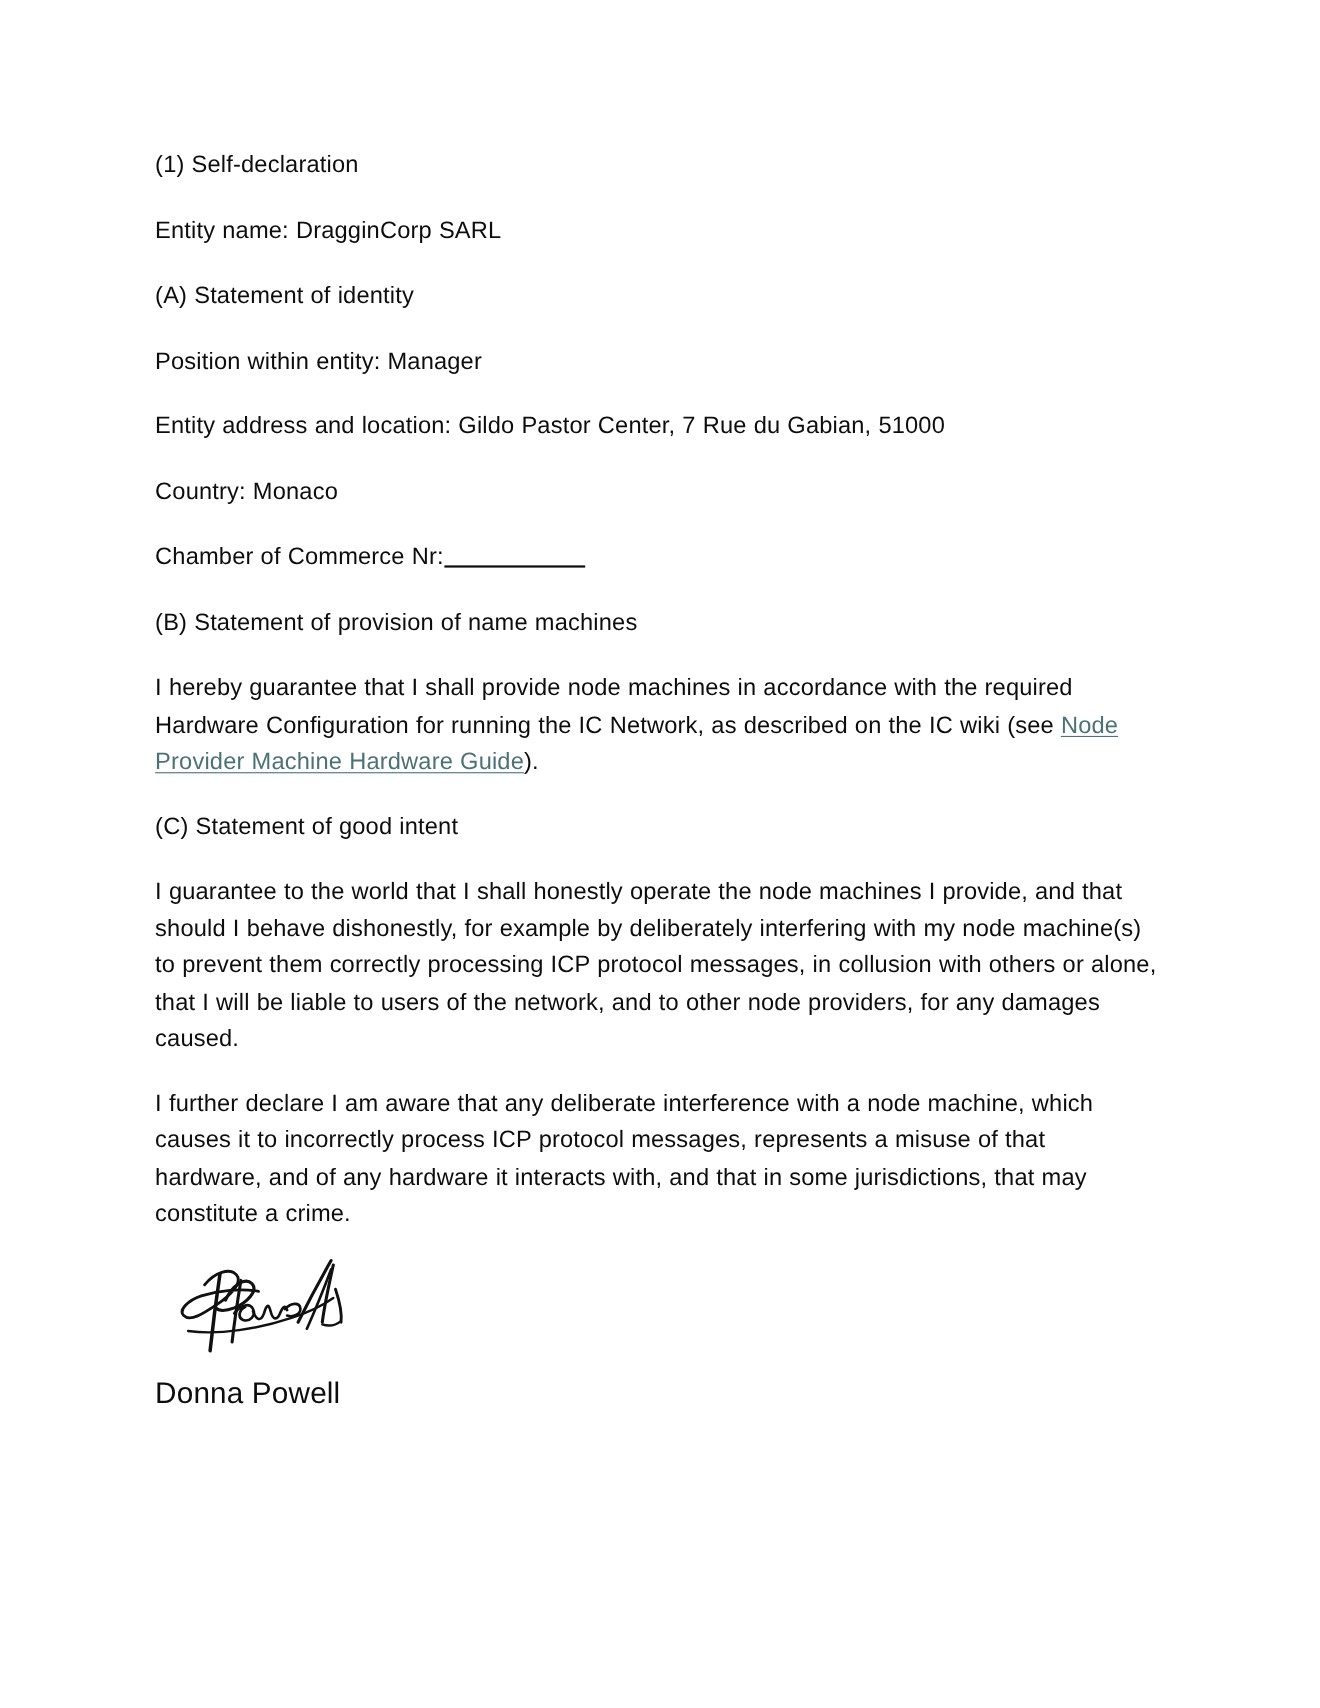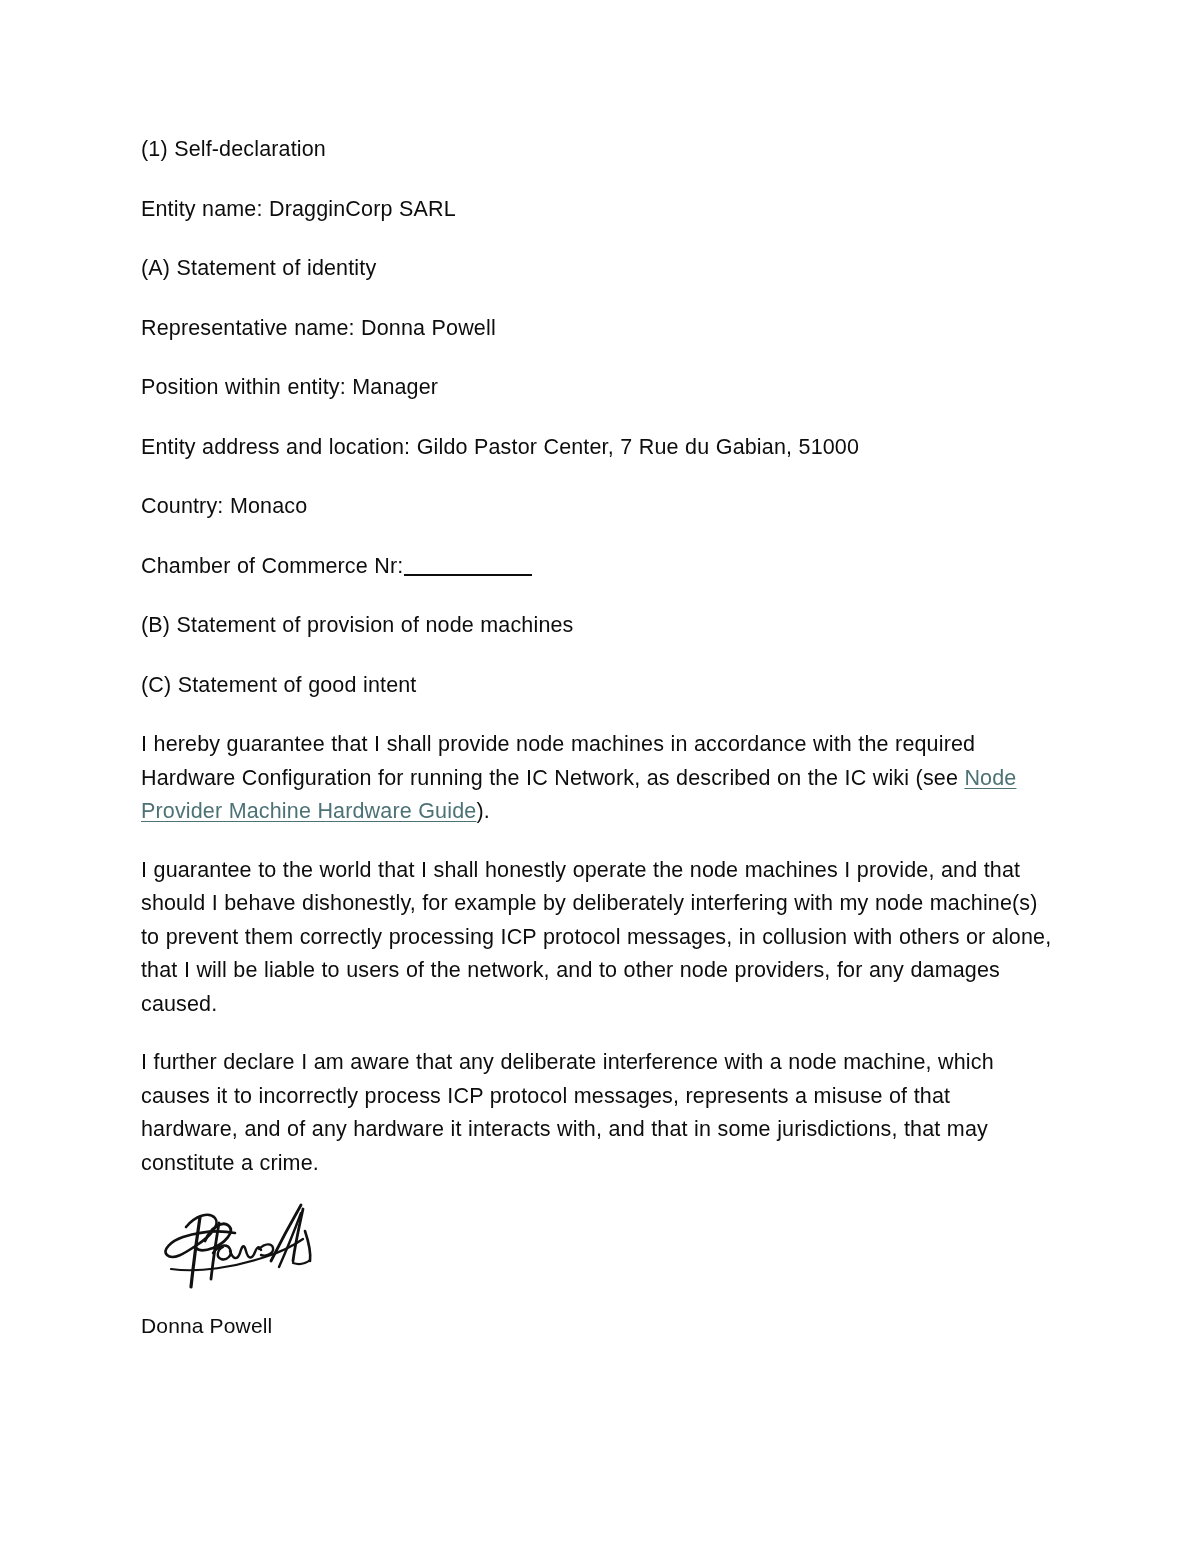--- a/index.html
+++ b/index.html
@@ -74,53 +74,52 @@
   .signature-ink {
     position: absolute;
     left: 12px;
     top: -4px;
     width: 200px;
     height: 96px;
   }
 
   .sign-name {
     margin: 0;
-    font-size: 21px;
+    font-size: 27px;
     line-height: 33.5px;
     letter-spacing: 0.15px;
     color: #0d0d0d;
   }
 </style>
 </head>
 <body>
 
 <div class="page">
   <div class="doc-body">
 
     <p class="para field">(1) Self-declaration</p>
 
     <p class="para field">Entity name: DragginCorp SARL</p>
 
     <p class="para field">(A) Statement of identity</p>
 
-    <p class="para field">Representative name: Donna Powell</p>
 
     <p class="para field">Position within entity: Manager</p>
 
     <p class="para field">Entity address and location: Gildo Pastor Center, 7 Rue du Gabian, 51000</p>
 
     <p class="para field">Country: Monaco</p>
 
     <p class="para field"><span>Chamber of Commerce Nr:</span><span class="blank-rule"></span></p>
 
-    <p class="para field">(B) Statement of provision of node machines</p>
+    <p class="para field">(B) Statement of provision of name machines</p>
+
+    <p class="para"><span>I hereby guarantee that I shall provide node machines in accordance with the required Hardware Configuration for running the IC Network, as described on the IC wiki (see </span><a class="doclink" href="#">Node Provider Machine Hardware Guide</a><span>).</span></p>
 
     <p class="para field">(C) Statement of good intent</p>
-
-    <p class="para"><span>I hereby guarantee that I shall provide node machines in accordance with the required Hardware Configuration for running the IC Network, as described on the IC wiki (see </span><a class="doclink" href="#">Node Provider Machine Hardware Guide</a><span>).</span></p>
 
     <p class="para">I guarantee to the world that I shall honestly operate the node machines I provide, and that should I behave dishonestly, for example by deliberately interfering with my node machine(s) to prevent them correctly processing ICP protocol messages, in collusion with others or alone, that I will be liable to users of the network, and to other node providers, for any damages caused.</p>
 
     <p class="para">I further declare I am aware that any deliberate interference with a node machine, which causes it to incorrectly process ICP protocol messages, represents a misuse of that hardware, and of any hardware it interacts with, and that in some jurisdictions, that may constitute a crime.</p>
 
 
     <div class="signature-block">
       <svg class="signature-ink" viewBox="0 0 200 96" xmlns="http://www.w3.org/2000/svg" aria-hidden="true">
         <g fill="none" stroke="#111111" stroke-linecap="round" stroke-linejoin="round">
 

